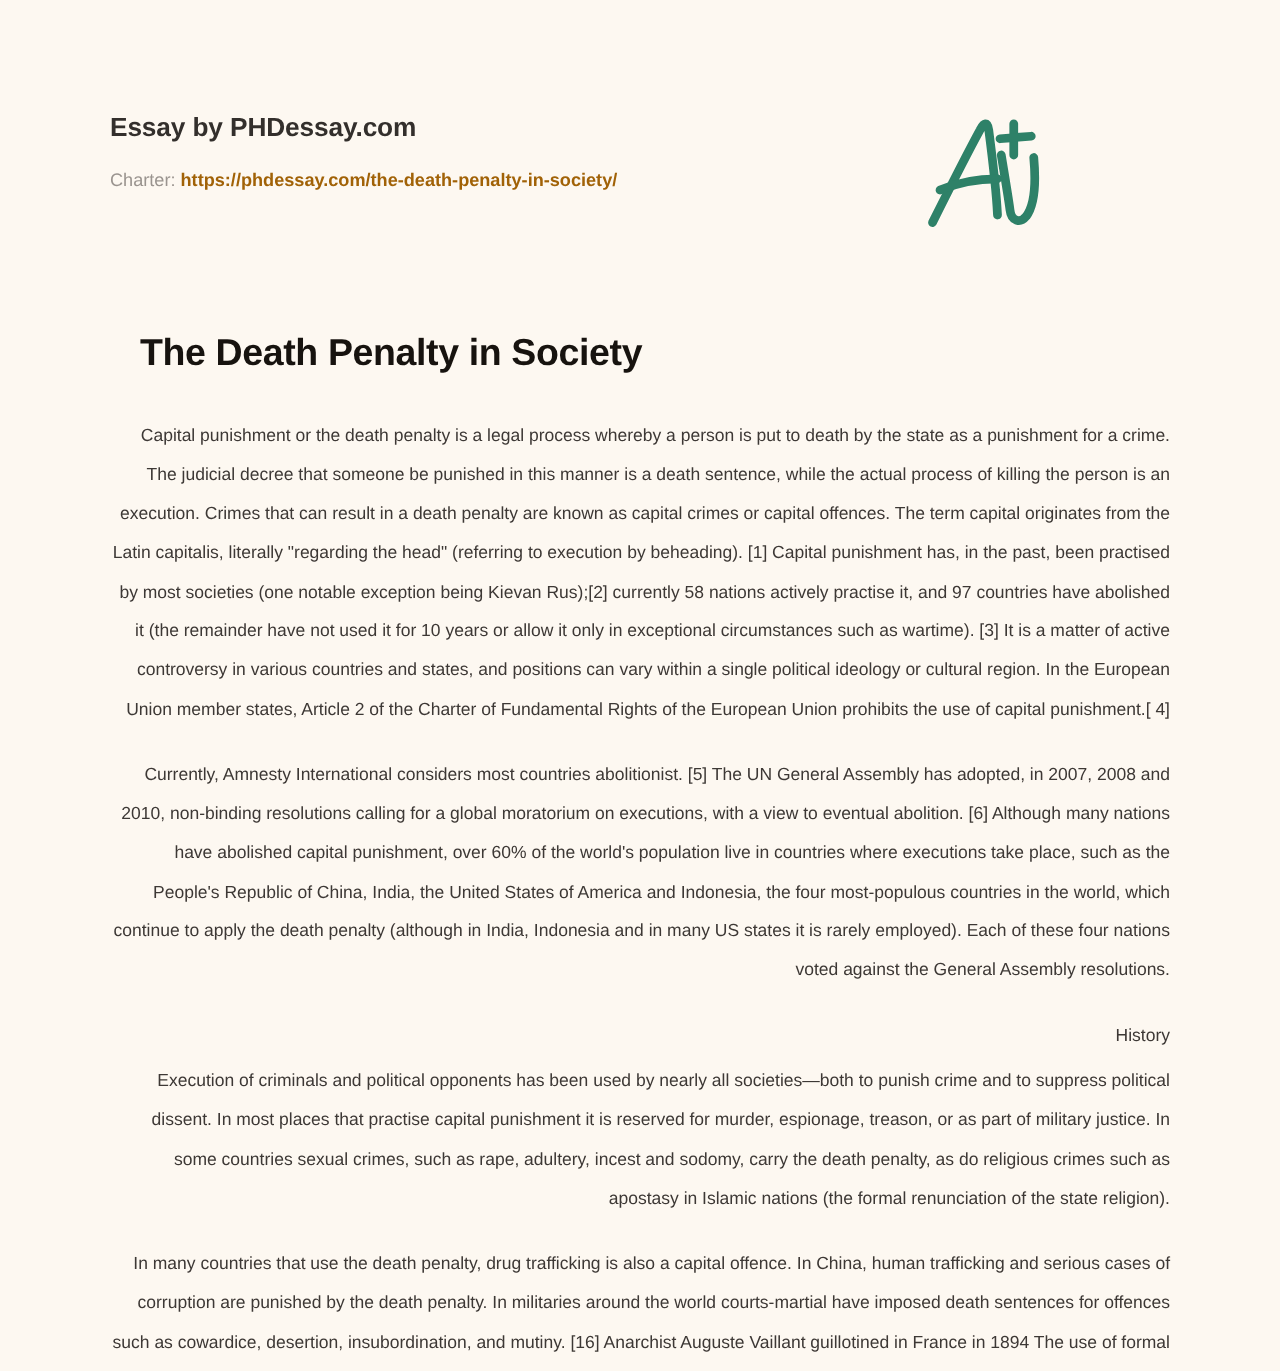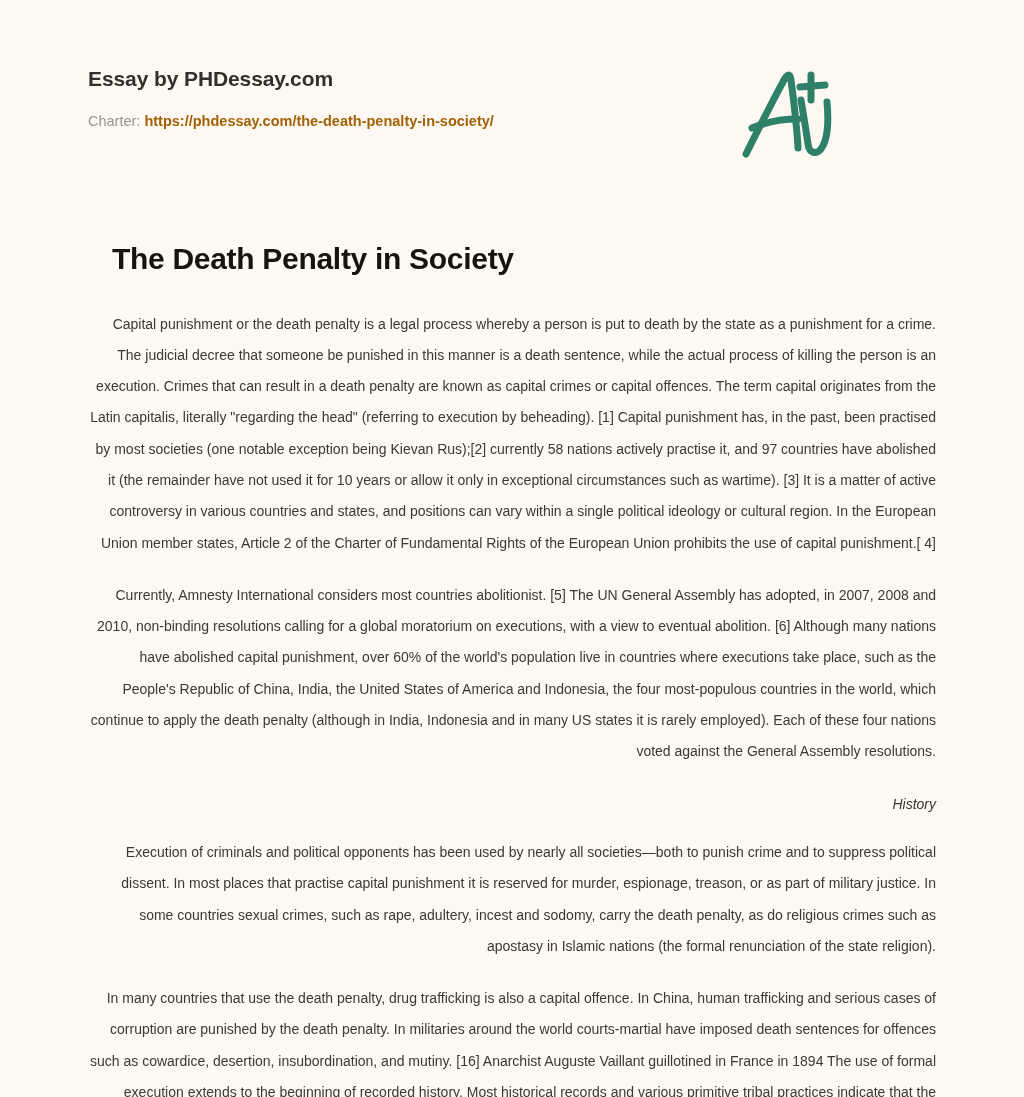--- a/index.html
+++ b/index.html
@@ -21,20 +21,21 @@
     box-sizing: border-box;
     padding: 0 88px;
   }
 
   
   .header {
     display: flex;
     align-items: flex-start;
     justify-content: space-between;
     padding-top: 66px;
+    margin-top: 24px;
   }
   .header-left {
     display: block;
   }
   .brand {
     font-size: 21px;
     font-weight: bold;
     color: #332f2c;
     letter-spacing: -0.1px;
     line-height: 1.2;
@@ -78,22 +79,21 @@
     max-width: 848px;
   }
   .para {
     font-size: 14px;
     line-height: 31.3px;
     color: #3d3835;
     margin: 0 0 21px 0;
     text-align: right;
   }
   .para.section-heading {
-    margin-bottom: 17px;
-    font-style: italic;
+    margin-bottom: 5px;
   }
 </style>
 </head>
 <body>
 
 <div class="page">
 
   <div class="header">
     <div class="header-left">
       <div class="brand">Essay by PHDessay.com</div>

